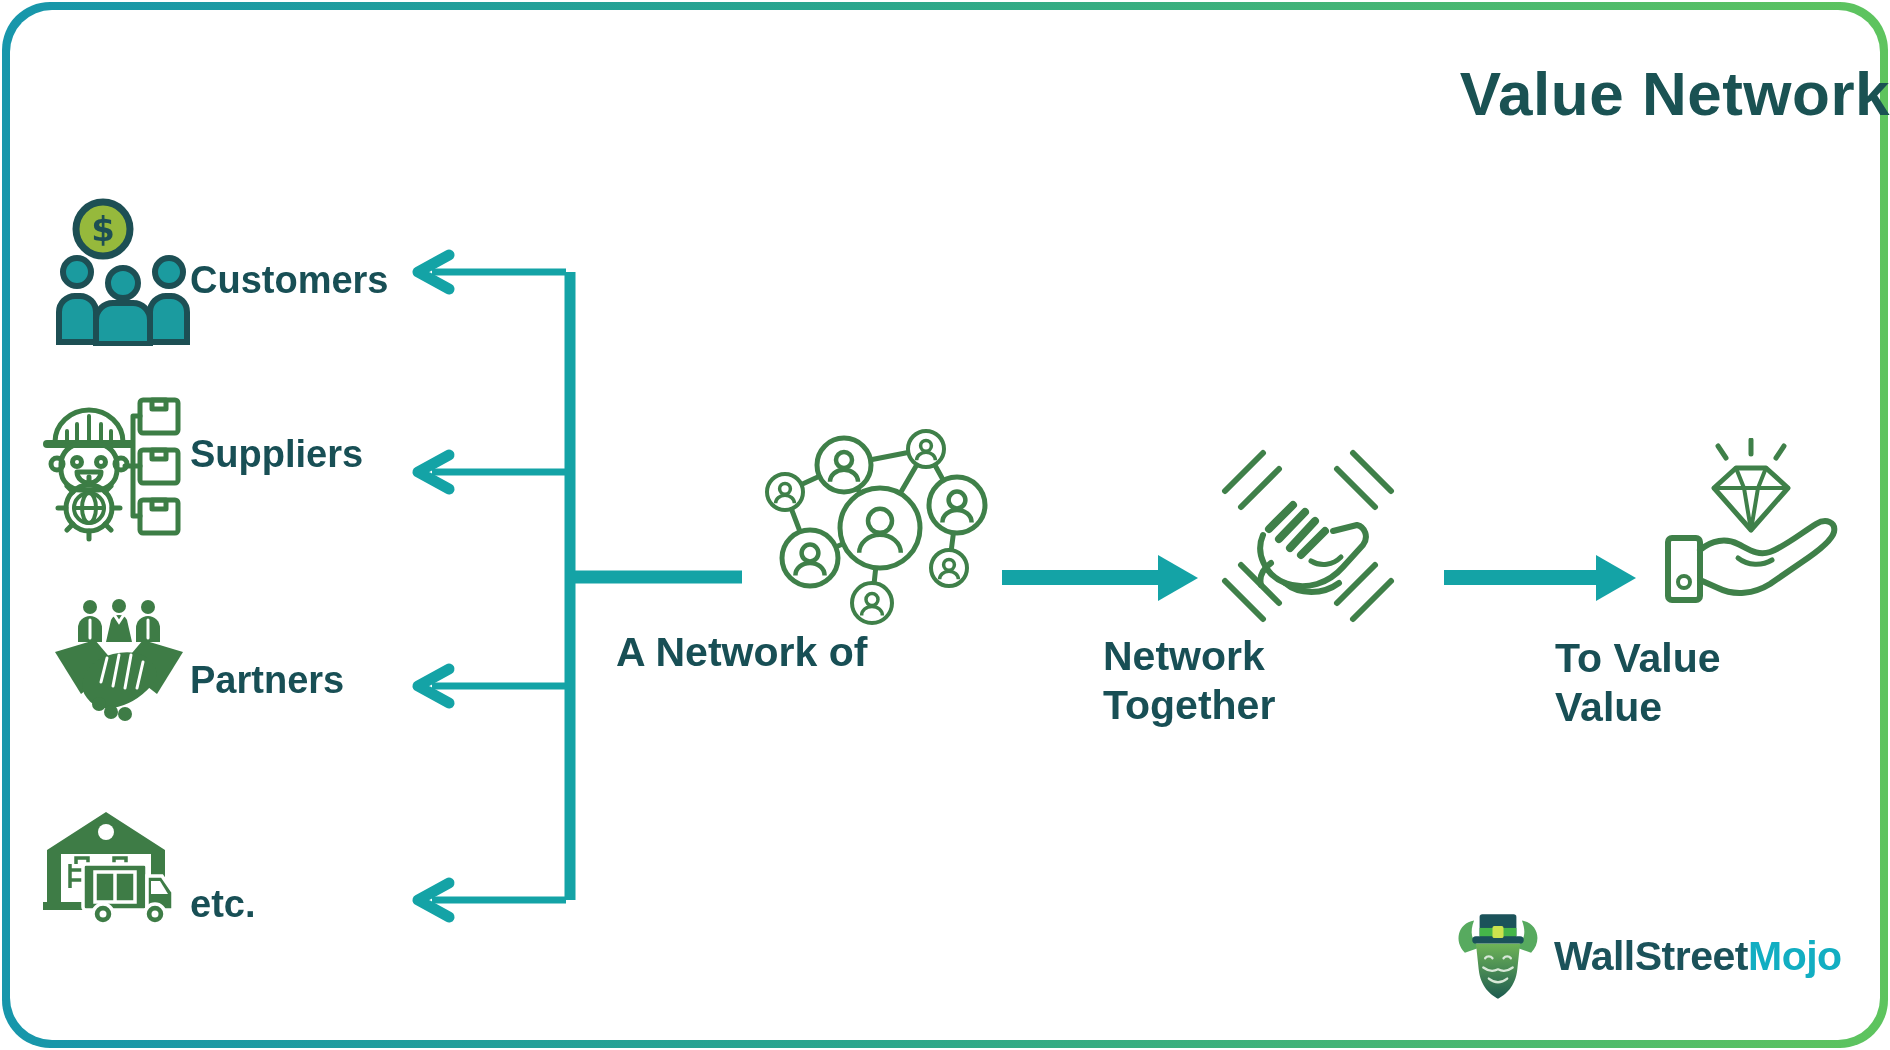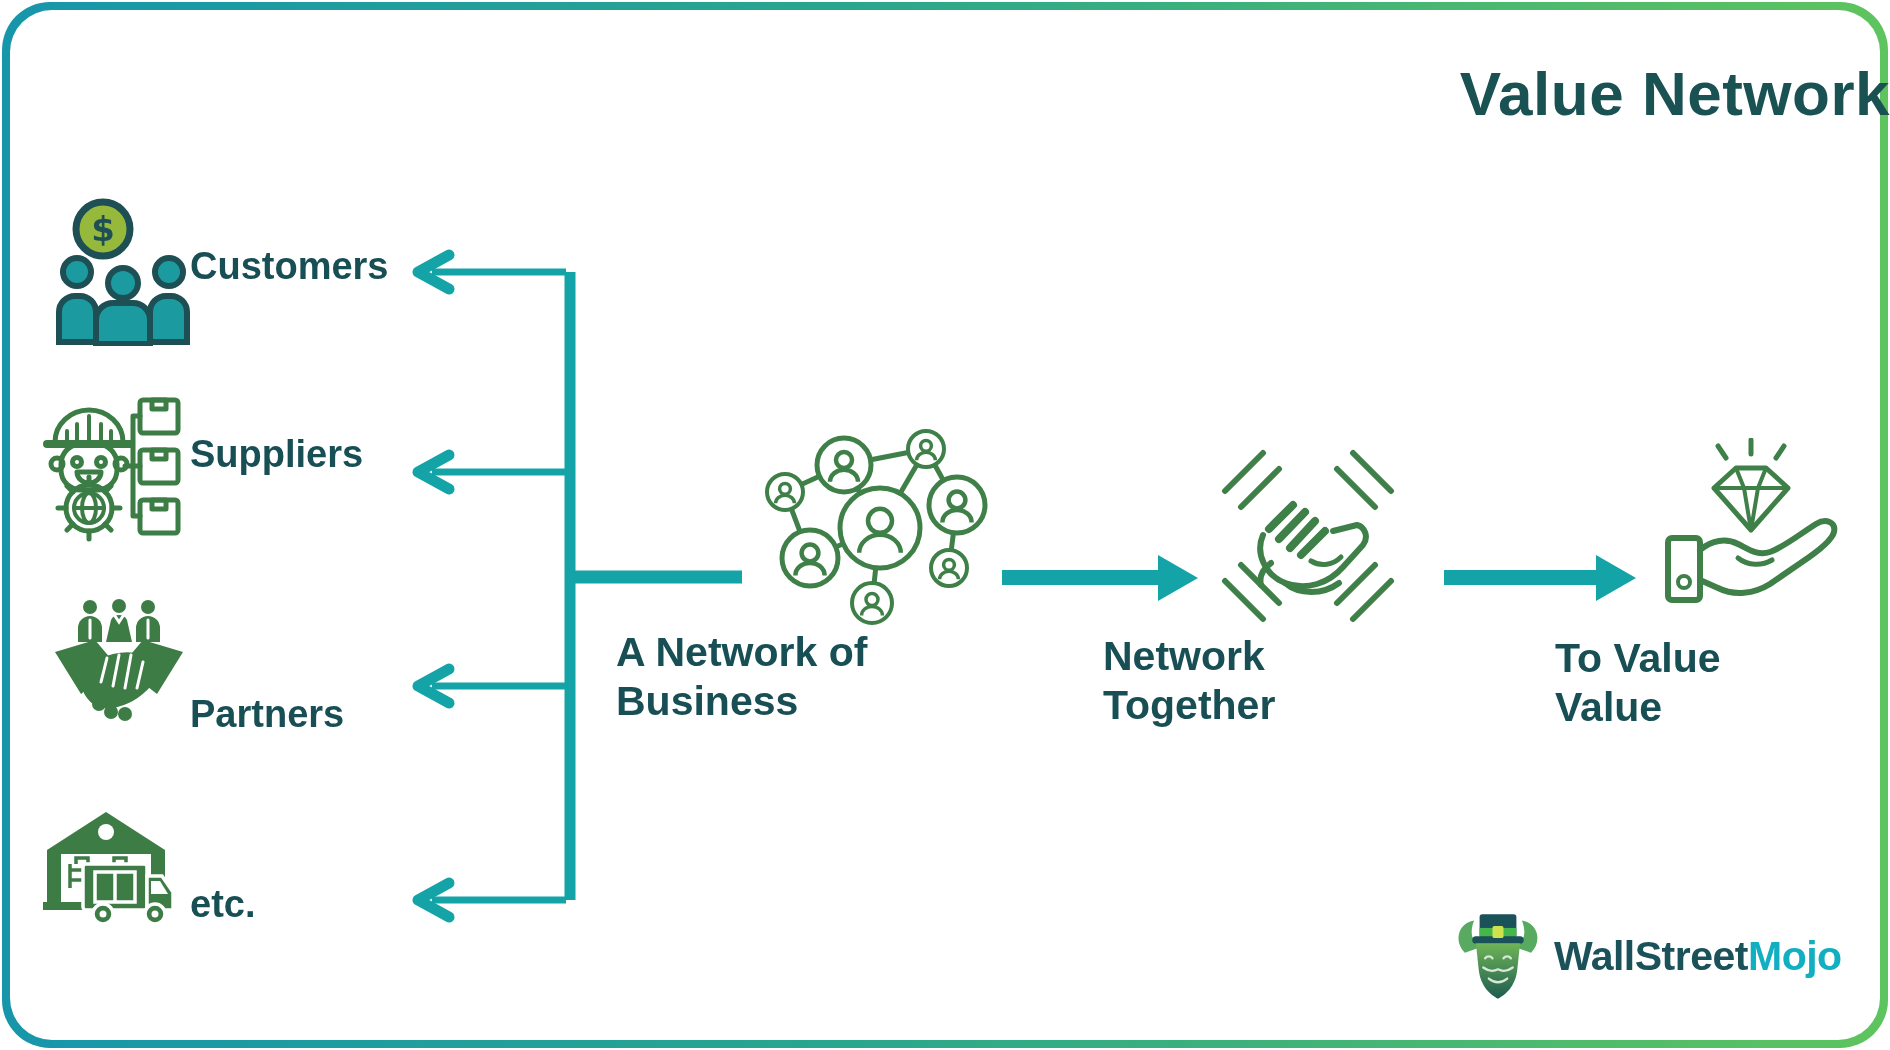--- a/index.html
+++ b/index.html
@@ -124,23 +124,23 @@
       <path d="M72,66 V96" stroke="#ffffff" stroke-width="3.5"></path>
       <path d="M104,70 h15 l11,16 v18 h-26 Z" fill="#3e7c46" stroke="#ffffff" stroke-width="3.5"></path>
       <path d="M108,75 h9 l8,13 h-17 Z" fill="#ffffff"></path>
       <circle cx="60" cy="108" r="10" fill="#3e7c46" stroke="#ffffff" stroke-width="3.5"></circle>
       <circle cx="60" cy="108" r="3.5" fill="#ffffff"></circle>
       <circle cx="112" cy="108" r="10" fill="#3e7c46" stroke="#ffffff" stroke-width="3.5"></circle>
       <circle cx="112" cy="108" r="3.5" fill="#ffffff"></circle>
     </g>
   </svg>
 
-  <div class="stake-label" style="top:244px"><span>Customers</span></div>
+  <div class="stake-label" style="top:258px"><span>Customers</span></div>
   <div class="stake-label" style="top:432px"><span>Suppliers</span></div>
-  <div class="stake-label" style="top:692px"><span>Partners</span></div>
+  <div class="stake-label" style="top:658px"><span>Partners</span></div>
   <div class="stake-label" style="top:838px"><br><span>etc.</span></div>
 
   <svg class="abs" style="left:0;top:0" width="1890" height="1050" viewBox="0 0 1890 1050">
     <g stroke="#14a3a6" fill="none">
       <path d="M570,272 V900" stroke-width="11"></path>
       <path d="M565,577 H742" stroke-width="13"></path>
       <g stroke-width="7">
         <path d="M566,272 H432"></path>
         <path d="M566,472 H432"></path>
         <path d="M566,686 H432"></path>
@@ -217,21 +217,21 @@
       <polygon points="64,50 86,30 116,30 138,50 101,92" stroke-width="5"></polygon>
       <path d="M64,50 H138 M86,30 L94,50 M116,30 L108,50 M94,50 L101,92 M108,50 L101,92" stroke-width="4"></path>
       <rect x="18" y="100" width="32" height="62" rx="4" stroke-width="6"></rect>
       <circle cx="34" cy="144" r="6" stroke-width="4"></circle>
       <path d="M50,112 C62,102 76,100 88,106 C100,112 108,118 120,114 C134,109 150,96 166,86 C176,80 186,84 184,94 C182,102 170,112 152,124 L120,146 C104,156 84,158 68,150 L50,142" stroke-width="6"></path>
       <path d="M88,120 C98,128 112,128 122,122" stroke-width="5"></path>
     </g>
   </svg>
 
   <div class="flow-label" style="left:616px;top:628px;width:500px">
-    <span>A Network of</span><br><span>Business</span>
+    <span>A Network of</span><br>
   </div>
   <div class="flow-label" style="left:1103px;top:632px;width:400px">
     <span>Network</span><br><span>Together</span>
   </div>
   <div class="flow-label" style="left:1555px;top:634px;width:390px">
     <span>To Value</span><br><span>Value</span>
   </div>
 
   <div class="logo">
     <svg width="92" height="88" viewBox="0 0 100 95">

